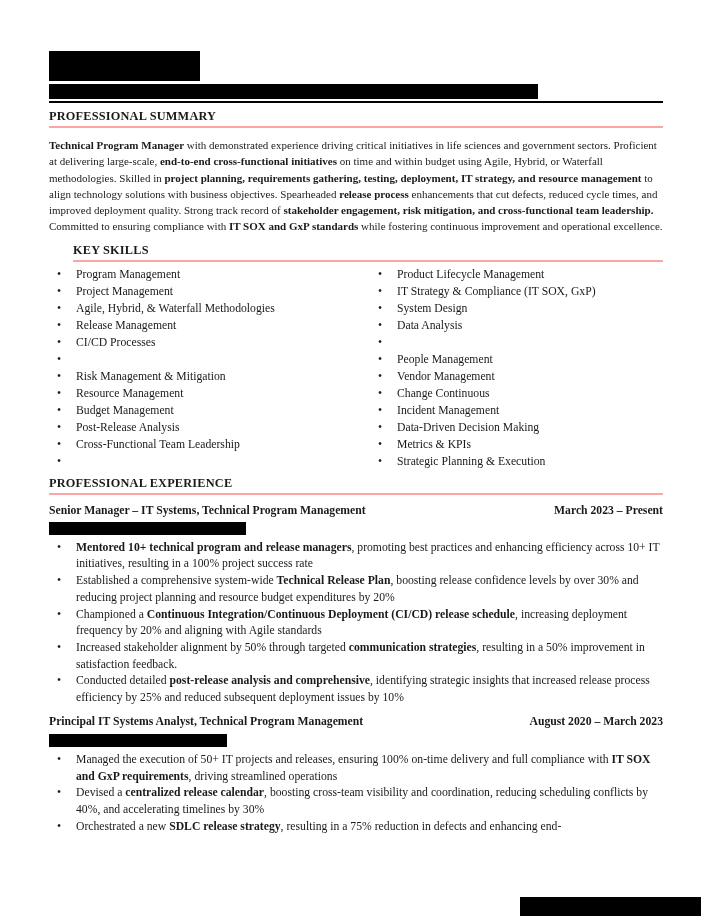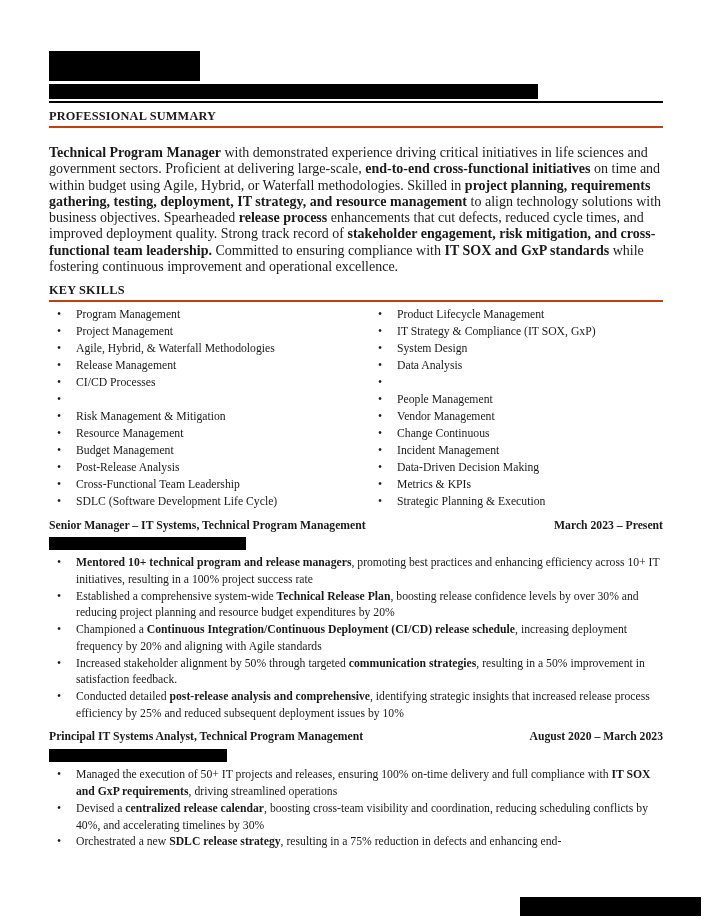--- a/index.html
+++ b/index.html
@@ -8,26 +8,26 @@
     font-family:"Liberation Serif", serif;color:#1a1a1a;
     position:relative;overflow:hidden;
   }
   .content{position:absolute;left:49px;top:0;width:614px;}
   .redact{background:#000;}
   .name-bar{margin-top:51px;width:151px;height:30px;}
   .contact-bar{margin-top:3px;width:489px;height:15px;}
   .header-rule{margin-top:2px;border-top:2px solid #000;height:0;}
   .sec-h{
     font-weight:bold;font-size:12.3px;letter-spacing:0.2px;
-    border-bottom:2px solid #c2410c;padding-bottom:3px;line-height:13px;
+    border-bottom:2px solid #fca5a5;padding-bottom:3px;line-height:13px;
   }
   .sec-h.first{margin-top:7px;}
-  .sec-h.skills{margin-top:9px;}
+  .sec-h.skills{margin-top:9px;margin-left:24px;}
   .sec-h.exp{margin-top:7px;}
-  .summary-p{margin-top:17px;font-size:14px;line-height:16.3px;text-align:left;}
+  .summary-p{margin-top:9px;font-size:11px;line-height:16.3px;text-align:left;}
   b{font-weight:bold;}
   .skills-cols{display:flex;margin-top:4px;font-size:11.7px;}
   .skills-col{width:307px;}
   .skill{display:flex;line-height:17.0px;}
   .dot{width:13px;flex:none;}
   .col-left .dot{margin-left:8px;width:12px;margin-right:7px;}
   .col-right .dot{margin-left:22px;width:12px;margin-right:7px;}
   .job-head{display:flex;justify-content:space-between;font-weight:bold;
     font-size:11.7px;line-height:15px;margin-top:8px;text-align:right;}
   .job-head.second{margin-top:7px;font-family:Liberation Serif, serif;}
@@ -104,21 +104,20 @@
           <span class="stxt">Post-Release Analysis</span>
         </div>
 
         <div class="skill">
           <span class="dot">•</span>
           <span class="stxt">Cross-Functional Team Leadership</span>
         </div>
 
         <div class="skill">
           <span class="dot">•</span>
-          <span class="stxt">SDLC (Software Development Life Cycle)</span>
         </div>
       </div>
     <div class="skills-col col-right">
 
         <div class="skill">
           <span class="dot">•</span>
           <span class="stxt">Product Lifecycle Management</span>
         </div>
 
         <div class="skill">
@@ -170,20 +169,21 @@
           <span class="stxt">Metrics &amp; KPIs</span>
         </div>
 
         <div class="skill">
           <span class="dot">•</span>
           <span class="stxt">Strategic Planning &amp; Execution</span>
         </div>
       </div>
   </div>
 
+  <div class="sec-h exp">PROFESSIONAL EXPERIENCE</div>
 
   <div class="job-head">
     <span>Senior Manager – IT Systems, Technical Program Management</span>
     <span>March 2023 – Present</span>
   </div>
   <div class="redact company-bar-1"></div>
   <div class="xbullets">
 
       <div class="xbullet">
         <span class="dot">•</span>

